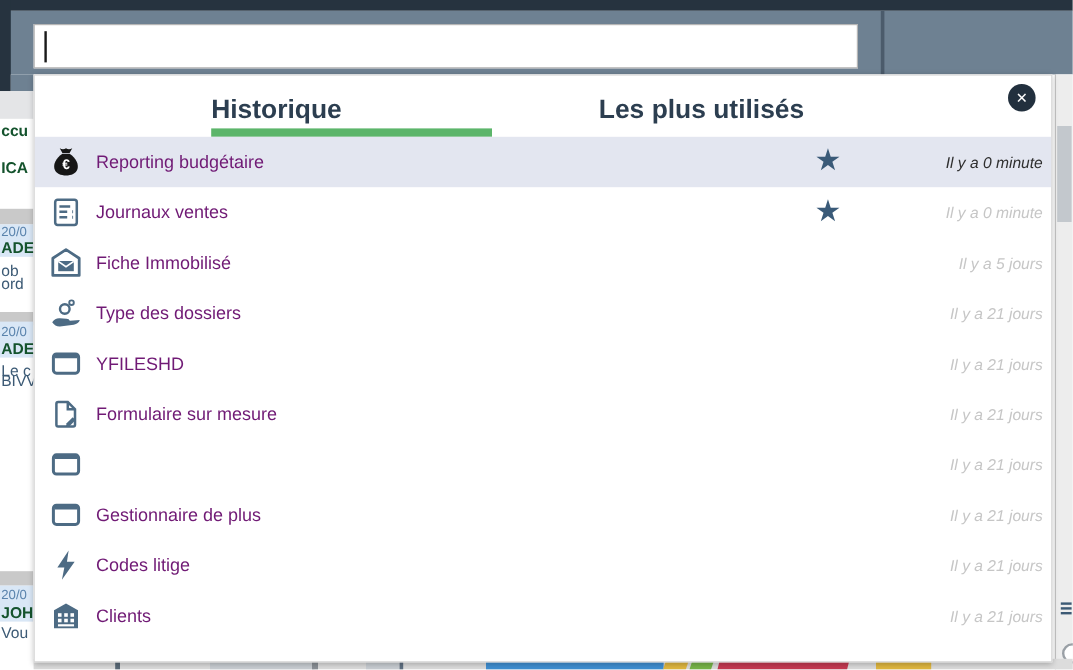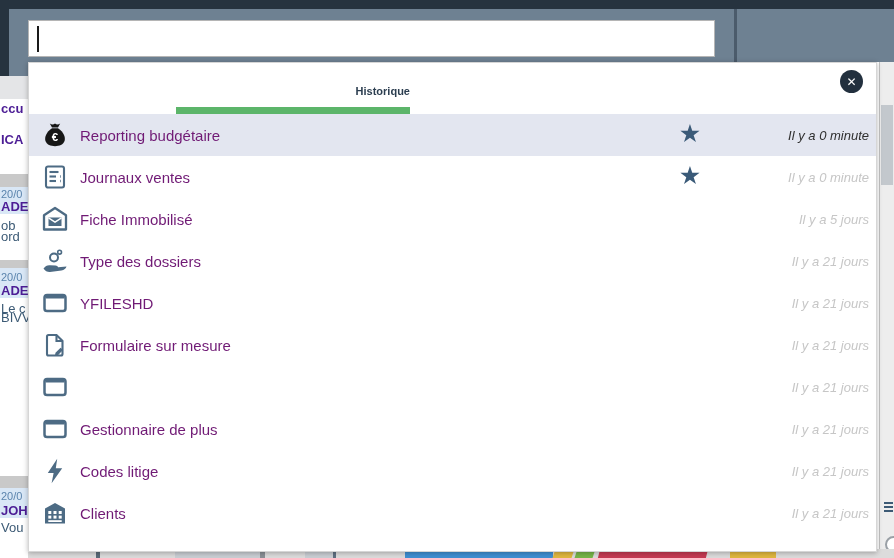--- a/index.html
+++ b/index.html
@@ -14,21 +14,21 @@
   
   .top-bar{left:0;top:0;width:894px;height:9px;background:#26333f;}
   .band{left:0;top:9px;width:894px;height:53px;background:#6e8192;}
   .band-divider{left:734px;top:9px;width:3px;height:53px;background:#4b5b6b;}
   .navy-corner{left:0;top:0;width:9px;height:76px;background:#26333f;}
   .slate-ext{left:9px;top:62px;width:19px;height:14px;background:#6e8192;}
   .gray-tab{left:0;top:76px;width:28px;height:23px;background:#e4e5e7;}
 
   .left-strip{left:0;top:99px;width:28px;height:459px;overflow:hidden;}
   .lf{position:absolute;left:1px;white-space:nowrap;}
-  .f-bold{font-weight:bold;font-size:13px;color:#4c1d95;}
+  .f-bold{font-weight:bold;font-size:13px;color:#14532d;}
   .f-reg{font-size:13px;color:#3c5a75;}
   .f-date{font-size:11px;color:#5b84ad;}
   .gray-band{position:absolute;left:0;width:28px;background:#c9c9c9;}
   .blue-band{position:absolute;left:0;width:28px;background:#d9e7f6;}
 
   .right-line{left:879px;top:62px;width:1px;height:496px;background:#c2c2c2;}
   .scroll-track{left:880px;top:62px;width:14px;height:496px;background:#ededed;}
   .scroll-thumb{left:881px;top:105px;width:12px;height:80px;background:#c3c8cd;}
   .rf-menu{left:884px;top:502px;width:9px;height:12px;}
   .rf-menu i{display:block;height:2px;background:#3c5a75;margin-bottom:2px;}
@@ -43,22 +43,22 @@
     border:1px solid #b5b5b5;box-sizing:border-box;
   }
   .caret{position:absolute;left:8px;top:5px;width:2px;height:26px;background:#1a1a1a;}
 
   .panel{
     left:28px;top:62px;width:849px;height:490px;background:#fff;
     border:1px solid #d6d6d6;box-sizing:border-box;
     box-shadow:0 1px 5px rgba(0,0,0,0.28);
   }
   .tabs{position:absolute;left:0;top:0;width:100%;height:51px;}
-  .tab{position:absolute;top:0;height:44px;line-height:56px;text-align:right;
-       font-size:11px;font-weight:bold;color:#2c3e50;cursor:pointer;}
+  .tab{position:absolute;top:0;height:44px;line-height:56px;text-align:left;
+       font-size:22px;font-weight:bold;color:#2c3e50;cursor:pointer;}
   .tab-historique{left:147px;width:234px;}
   .tab-plus{left:470px;width:234px;}
   .tab-underline{position:absolute;left:147px;top:44px;width:234px;height:7px;background:#5cb56a;}
   .close-btn{position:absolute;right:13px;top:7px;width:23px;height:23px;border-radius:50%;
        background:#22303e;color:#fff;font-size:12px;font-weight:bold;
        display:flex;align-items:center;justify-content:center;cursor:pointer;}
 
   .rows{position:absolute;left:0;top:51px;width:100%;}
   .row{position:relative;height:42px;display:flex;align-items:center;padding-left:12px;box-sizing:border-box;}
   .row.selected{background:#e3e6f0;}
@@ -125,20 +125,21 @@
   <div class="seg" style="left:702px;width:46px;background:#e0b73f;"></div>
 </div>
 
 <div class="abs search-box" placeholder="">
   <div class="caret"></div>
 </div>
 
 <div class="abs panel">
   <div class="tabs">
     <div class="tab tab-historique">Historique</div>
+    <div class="tab tab-plus">Les plus utilisés</div>
     <div class="tab-underline"></div>
     <div class="close-btn">✕</div>
   </div>
   <div class="rows" id="rows">
       <div class="row selected">
         <span class="icon">
           <svg viewBox="0 0 28 28">
             <path d="M11 6.5 L8.8 2.6 Q11.6 4.3 14 2.6 Q16.4 4.3 19.2 2.6 L17 6.5 Z" fill="#161616"></path>
             <path d="M11 7.2 C5.2 11.2 3.4 16 4.4 19.8 C5.5 23.6 9.8 25.2 14 25.2 C18.2 25.2 22.5 23.6 23.6 19.8 C24.6 16 22.8 11.2 17 7.2 Z" fill="#161616"></path>
             <text x="14" y="20" font-size="11.5" fill="#ffffff" text-anchor="middle" font-weight="bold">€</text>

